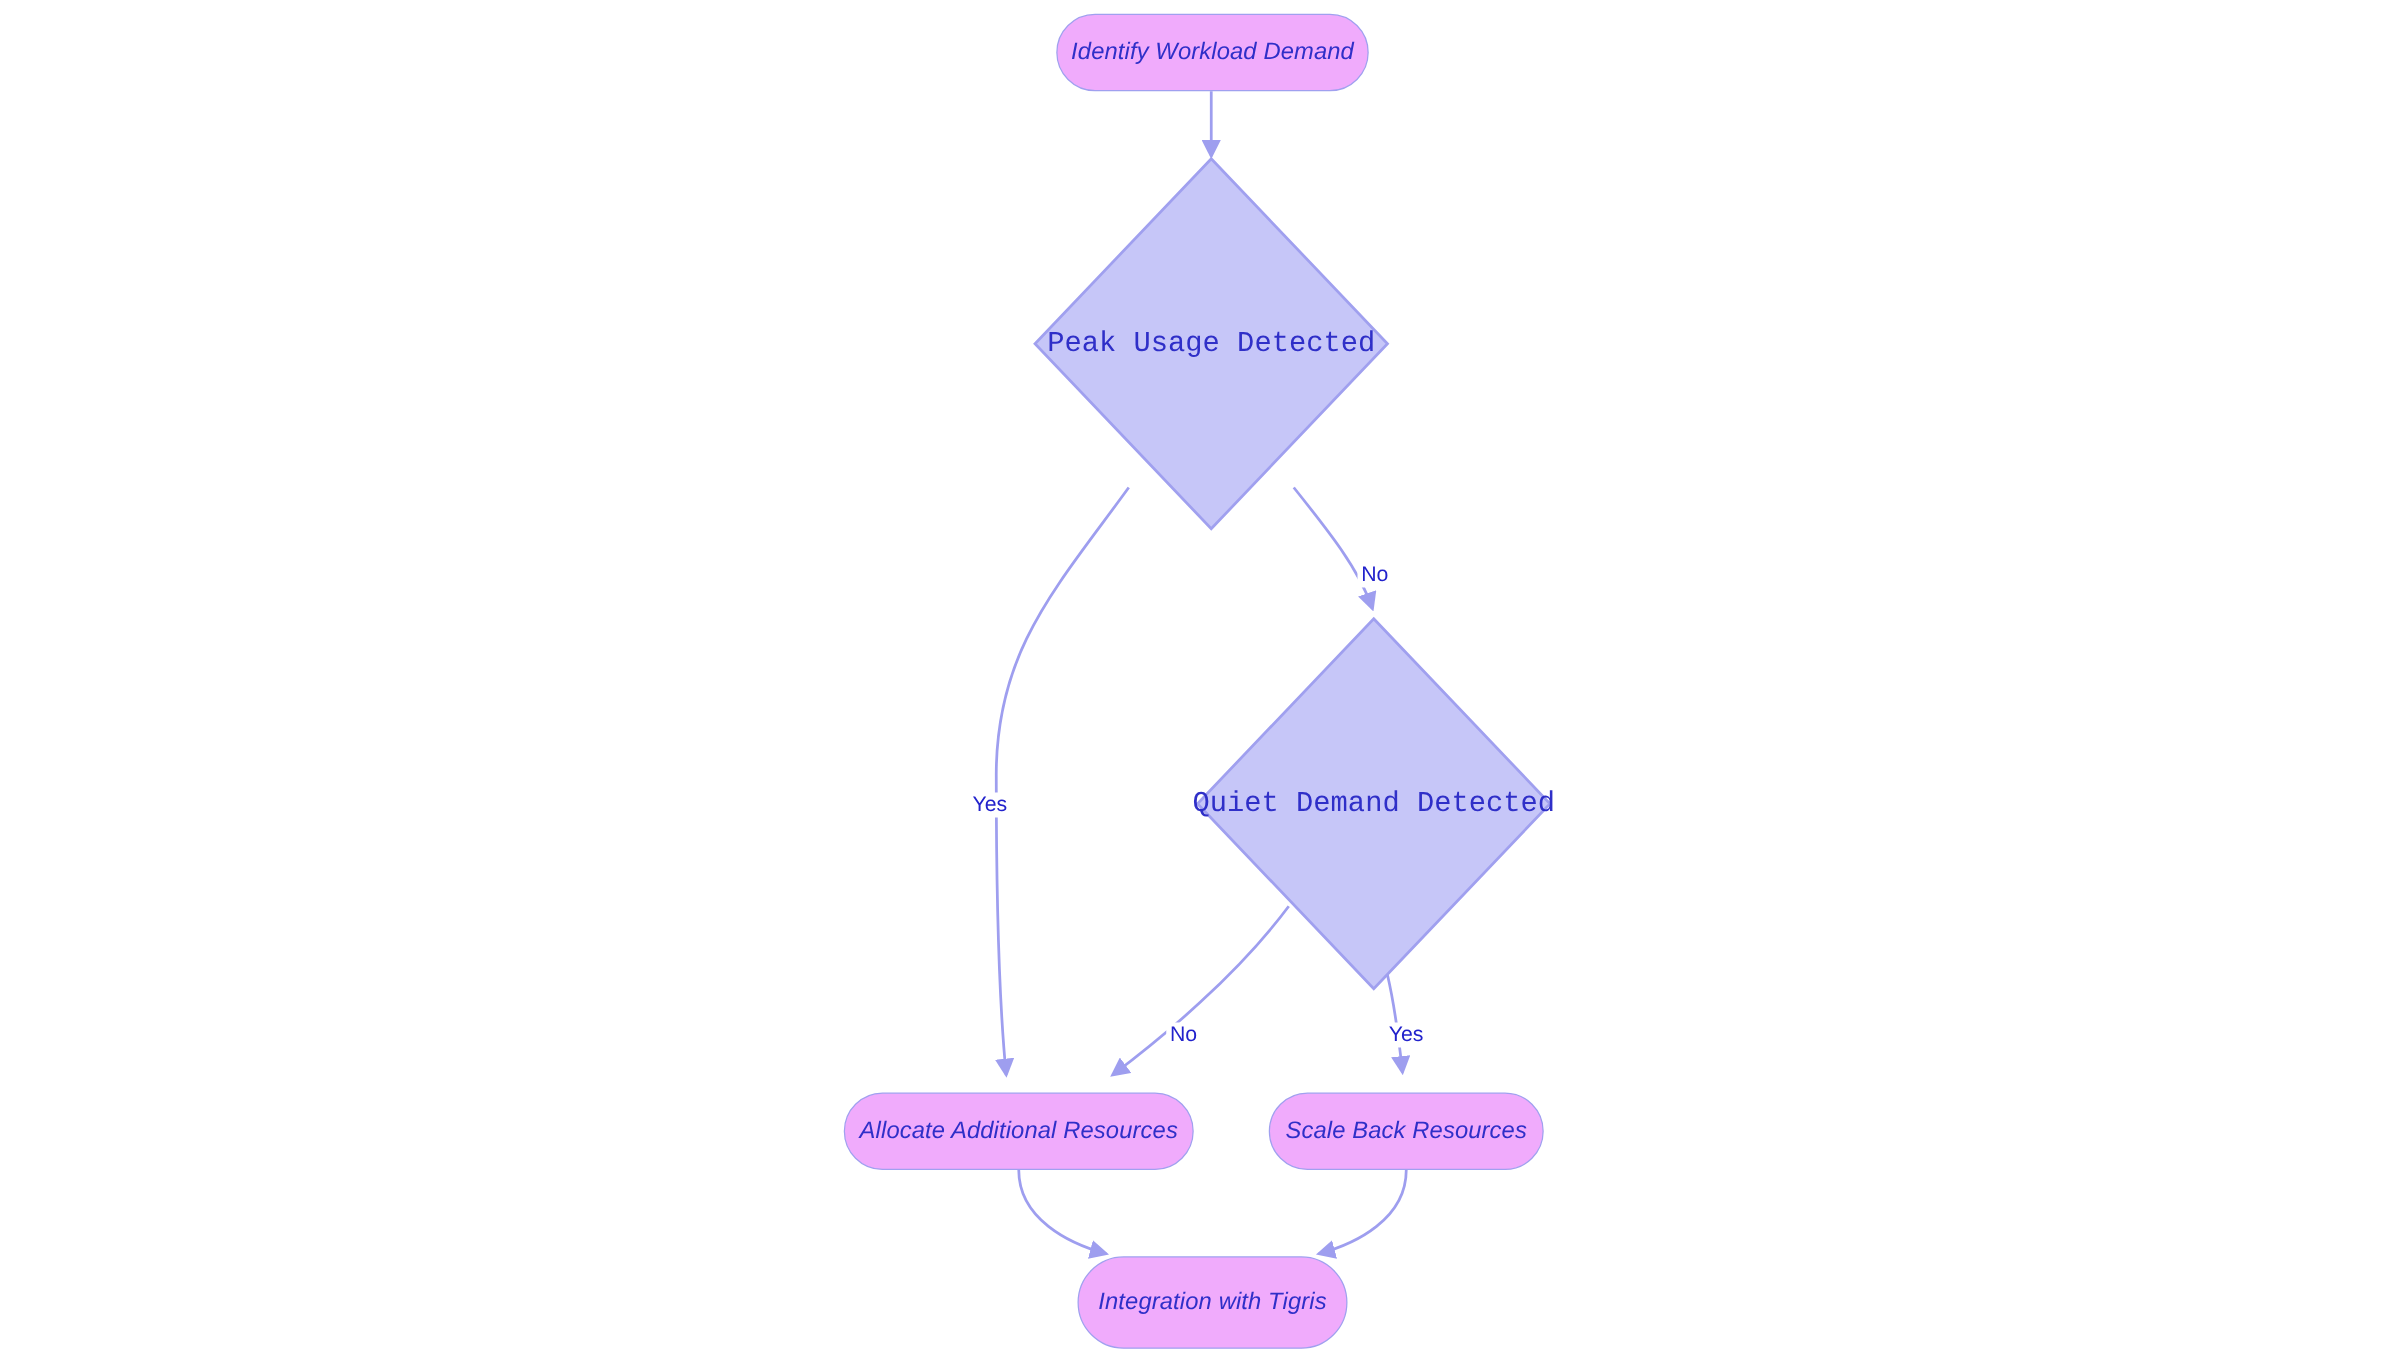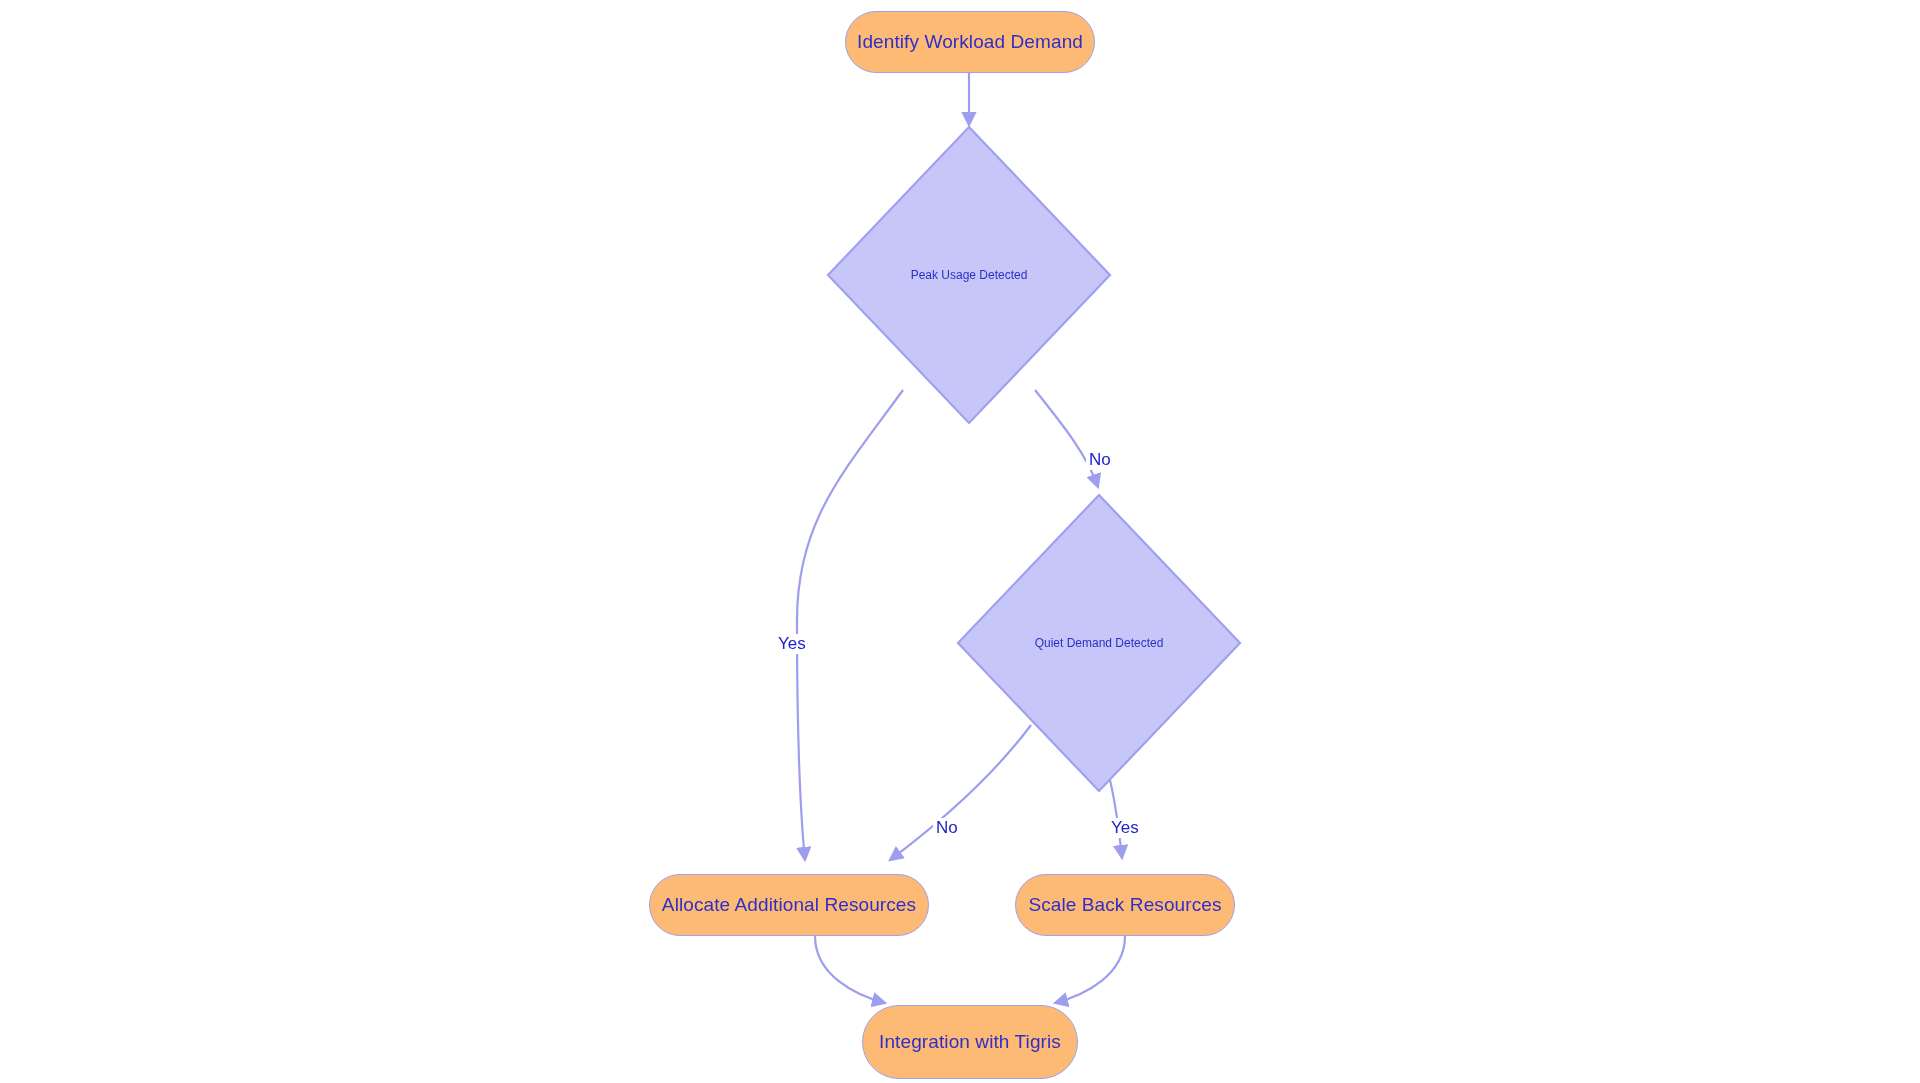--- a/index.html
+++ b/index.html
@@ -33,42 +33,43 @@
     align-items: center;
     justify-content: center;
     color: #2f2fc8;
     font-size: 19px;
     font-family: "Liberation Sans", sans-serif;
     letter-spacing: 0.1px;
     white-space: nowrap;
     user-select: none;
   }
   .node-pill {
-    background: #fdba74;
+    background: #f0abfc;
     border: 1.6px solid #a0a0ef;
     border-radius: 999px;
+    font-style: italic;
   }
   .node-diamond-wrap {
     position: absolute;
     display: flex;
     align-items: center;
     justify-content: center;
   }
   .node-diamond-shape {
     position: absolute;
     left: 0;
     top: 0;
     width: 100%;
     height: 100%;
   }
   .node-diamond-label {
     position: relative;
     color: #2f2fc8;
-    font-size: 12px;
-    font-family: Liberation Sans, sans-serif;
+    font-size: 23px;
+    font-family: Liberation Mono, monospace;
     white-space: nowrap;
     user-select: none;
     z-index: 2;
   }
   .edge-label {
     position: absolute;
     color: #2222cc;
     font-size: 17px;
     font-family: "Liberation Sans", sans-serif;
     background: #ffffff;
@@ -116,21 +117,21 @@
     <span class="node-diamond-label">Peak Usage Detected</span>
   </div>
 
   <div class="node-diamond-wrap" style="left:956px; top:493px; width:286px; height:300px;">
     <svg class="node-diamond-shape" viewBox="0 0 286 300" preserveAspectRatio="none">
       <polygon points="143,2 284,150 143,298 2,150" fill="#c6c6f8" stroke="#a0a0ef" stroke-width="2.2"></polygon>
     </svg>
     <span class="node-diamond-label">Quiet Demand Detected</span>
   </div>
 
-  <div class="node node-pill" style="left:649px; top:874px; width:280px; height:62px;">
+  <div class="node node-pill" style="left:675px; top:874px; width:280px; height:62px;">
     <span>Allocate Additional Resources</span>
   </div>
 
   <div class="node node-pill" style="left:1015px; top:874px; width:220px; height:62px;">
     <span>Scale Back Resources</span>
   </div>
 
   <div class="node node-pill" style="left:862px; top:1005px; width:216px; height:74px;">
     <span>Integration with Tigris</span>
   </div>

